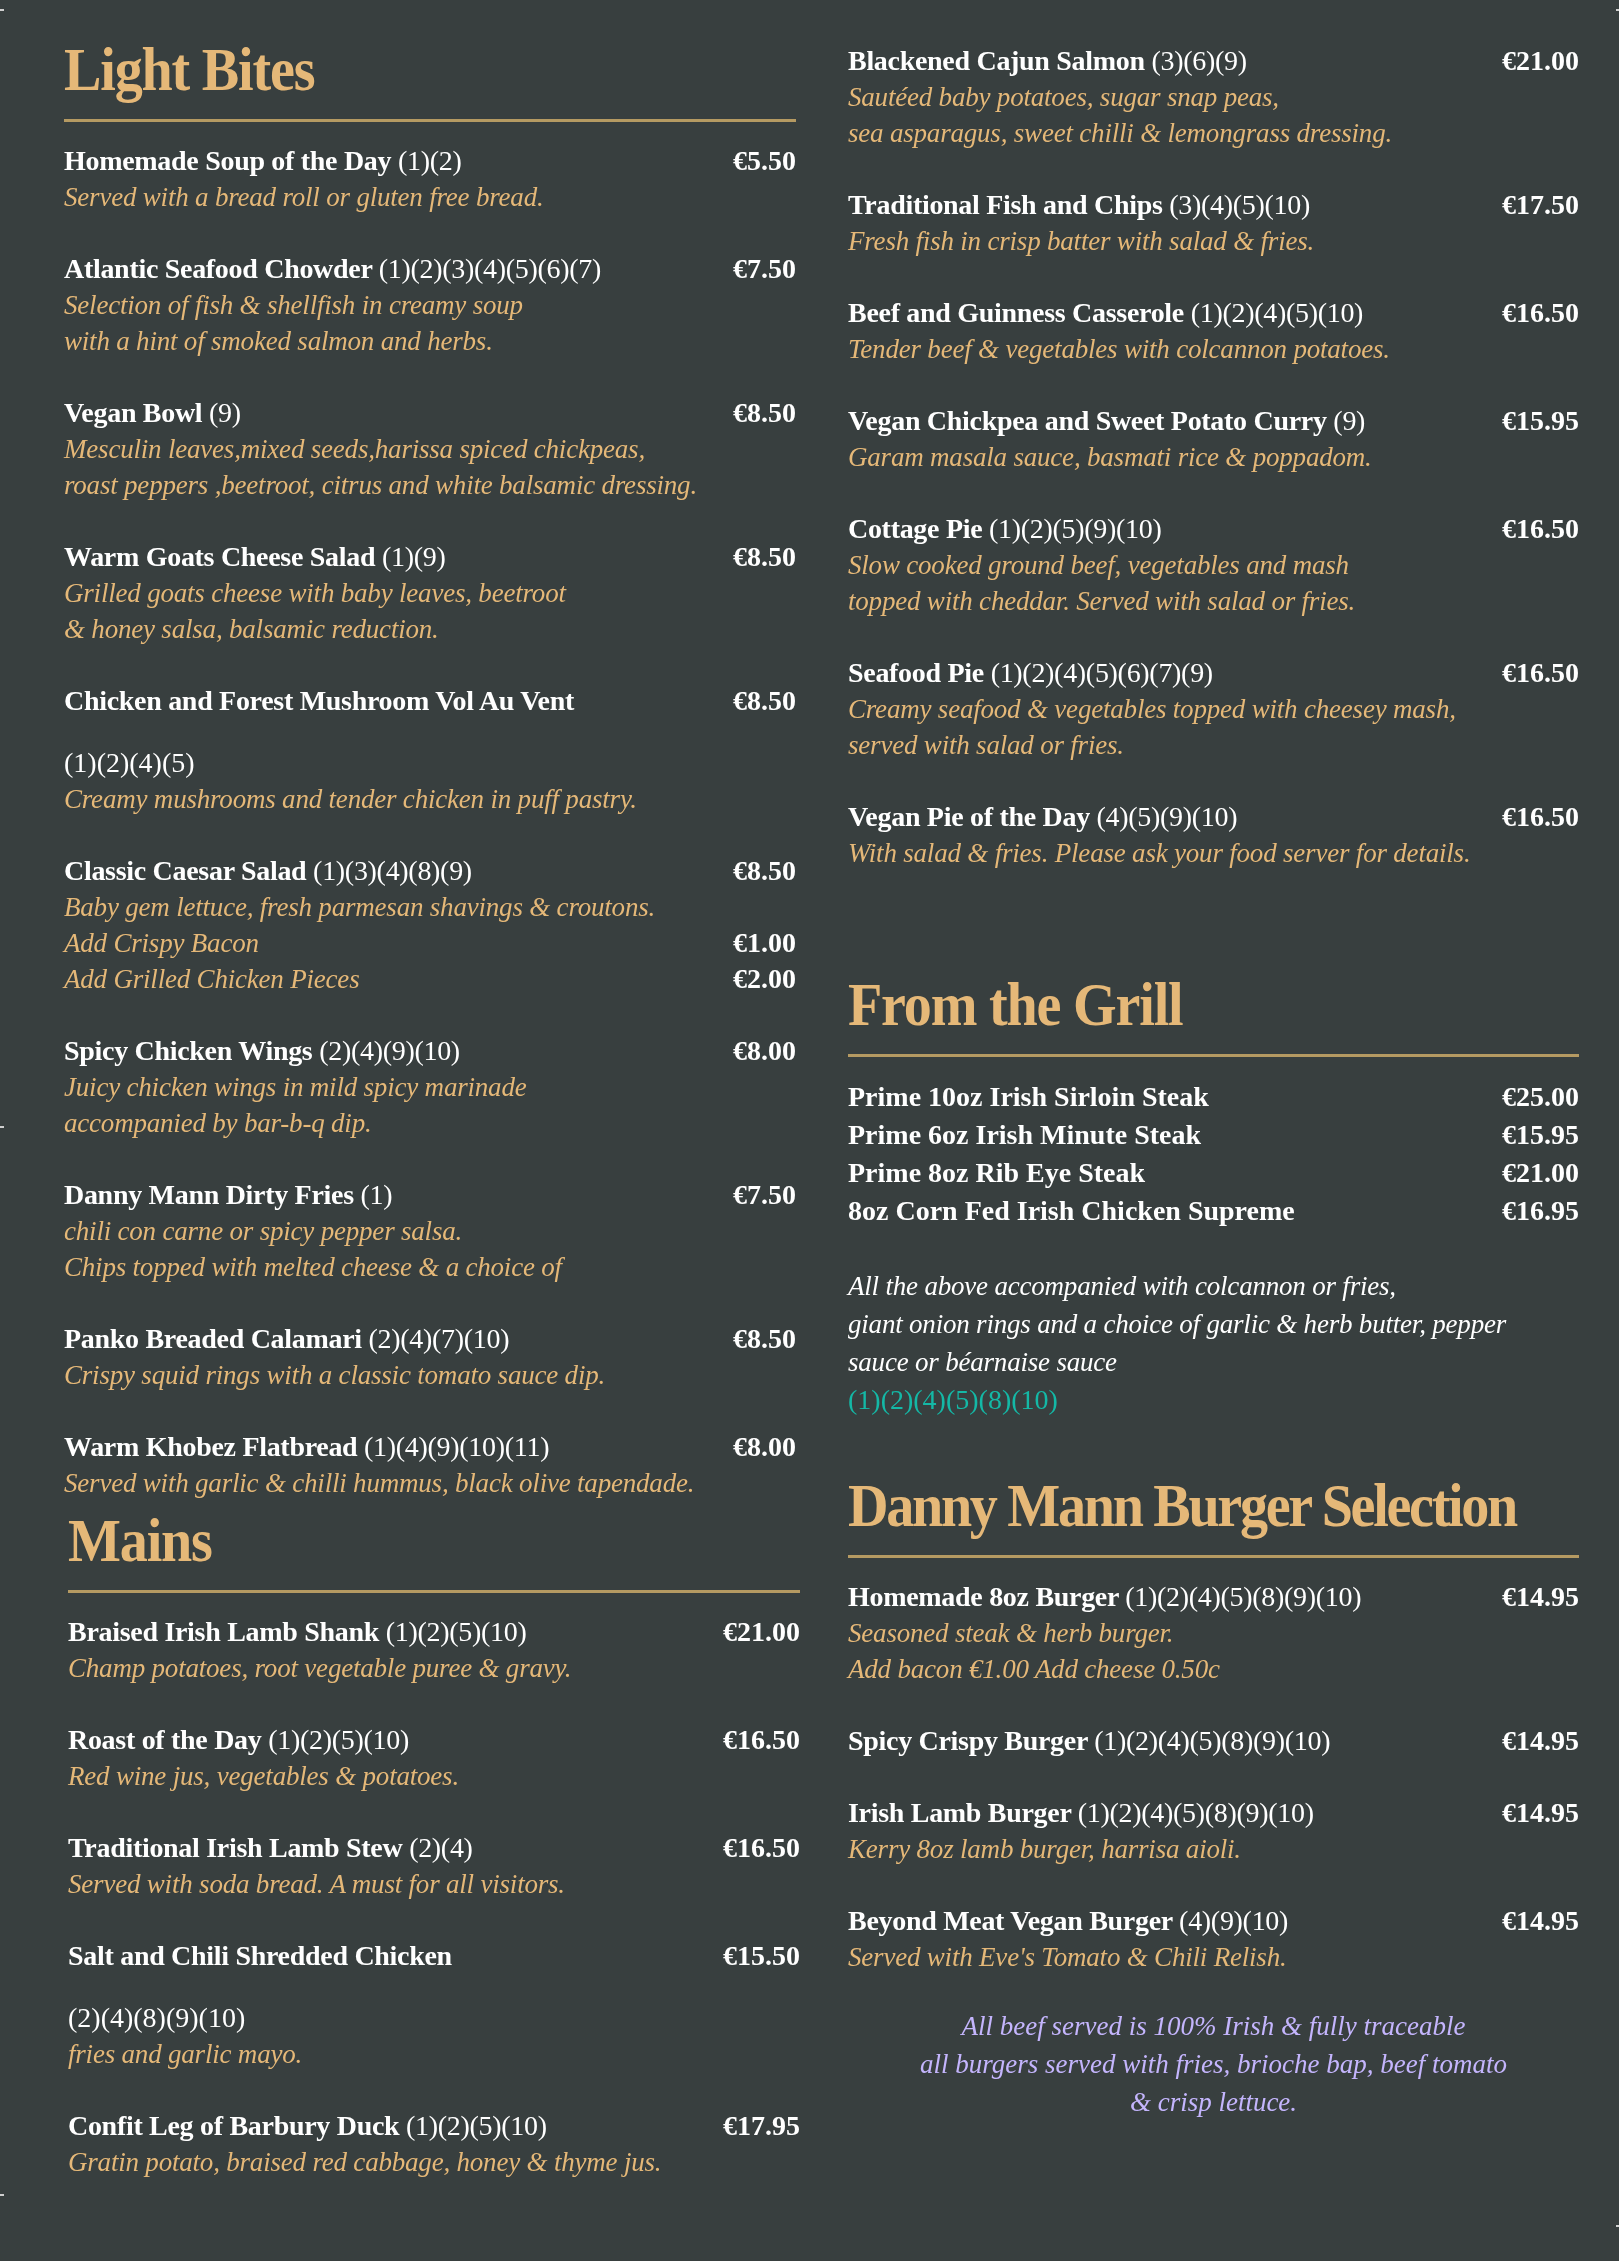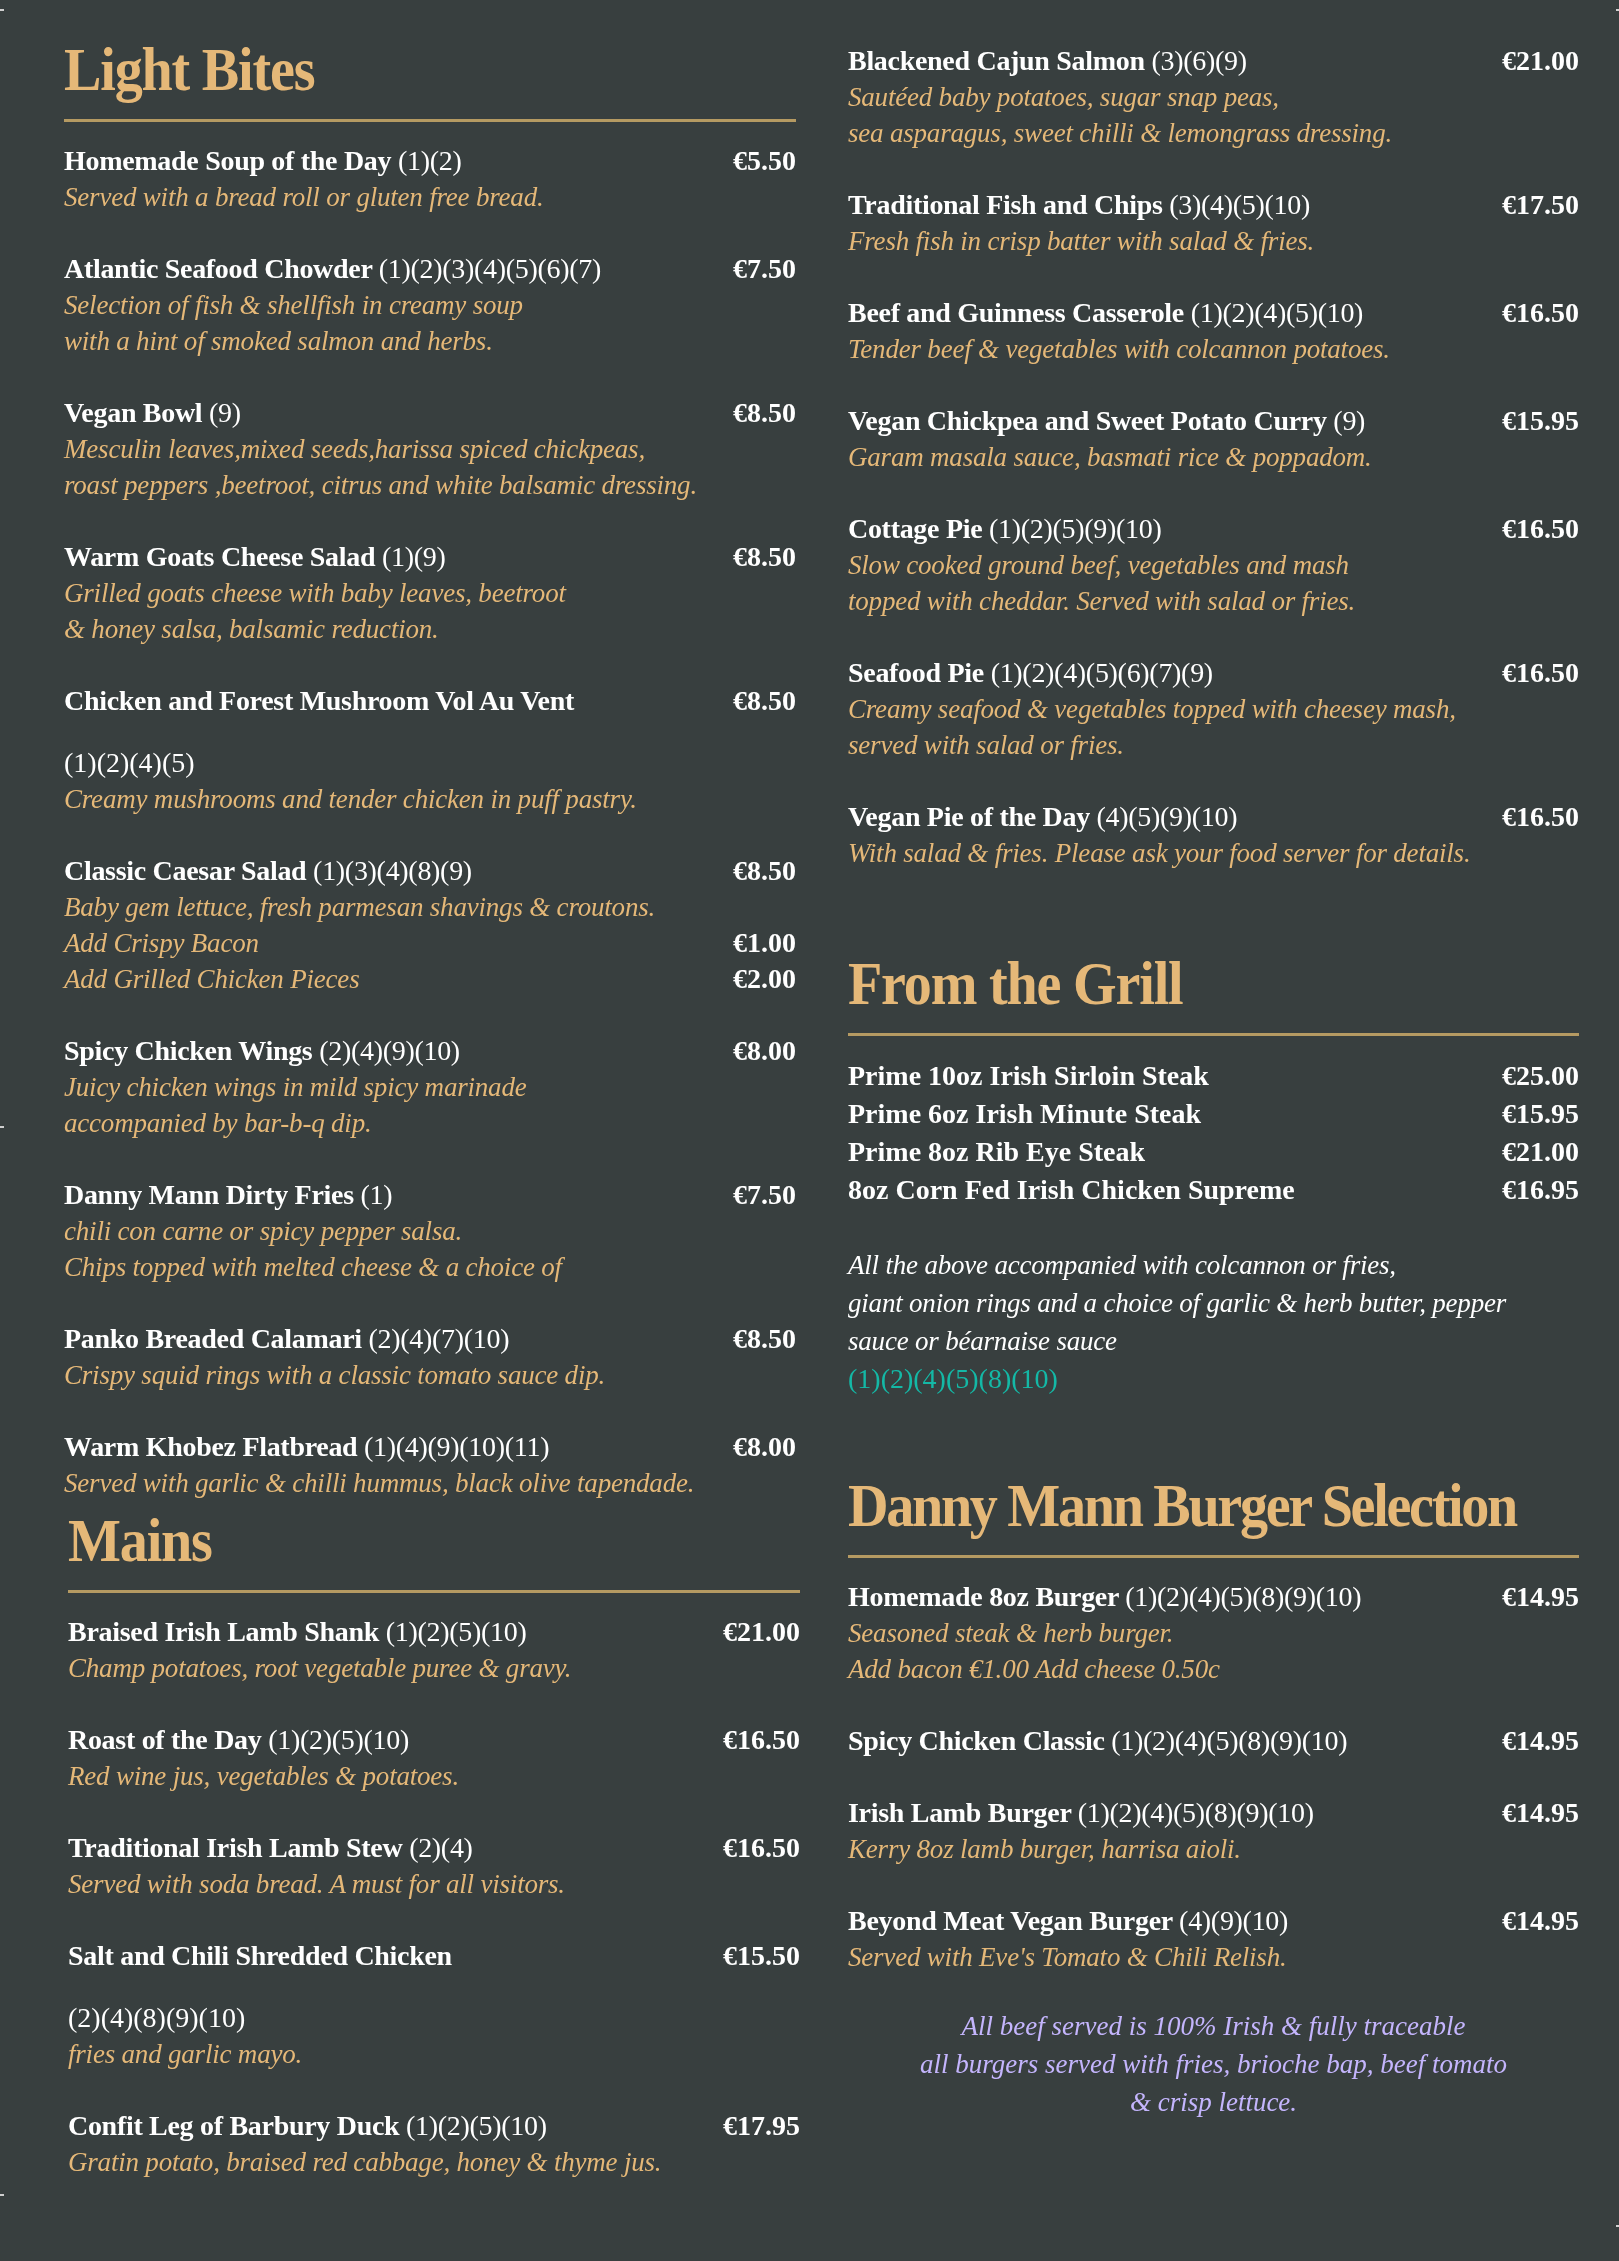--- a/index.html
+++ b/index.html
@@ -237,21 +237,21 @@
 
     <div class="item">
       <div class="item-head">
           <div class="item-name"><span>Vegan Pie of the Day</span> <span class="allergens">(4)(5)(9)(10)</span></div>
           <div class="price">€16.50</div>
         </div>
       <div class="desc">With salad &amp; fries. Please ask your food server for details.</div>
     </div>
   </div>
 
-  <div style="position:absolute; top:953px; left:0; width:731px;">
+  <div style="position:absolute; top:974px; left:0; width:731px;">
     <div class="section-title">From the Grill</div>
     <div class="rule"></div>
 
     <div class="grill-row">
         <span>Prime 10oz Irish Sirloin Steak</span>
         <span>€25.00</span>
       </div>
     <div class="grill-row">
         <span>Prime 6oz Irish Minute Steak</span>
         <span>€15.95</span>
@@ -281,21 +281,21 @@
       <div class="item-head">
           <div class="item-name"><span>Homemade 8oz Burger</span> <span class="allergens">(1)(2)(4)(5)(8)(9)(10)</span></div>
           <div class="price">€14.95</div>
         </div>
       <div class="desc">Seasoned steak &amp; herb burger.</div>
       <div class="desc">Add bacon €1.00 Add cheese 0.50c</div>
     </div>
 
     <div class="item">
       <div class="item-head">
-          <div class="item-name"><span>Spicy Chicken Classic</span> <span class="allergens">(1)(2)(4)(5)(8)(9)(10)</span></div>
+          <div class="item-name"><span>Spicy Crispy Burger</span> <span class="allergens">(1)(2)(4)(5)(8)(9)(10)</span></div>
           <div class="price">€14.95</div>
         </div>
     </div>
 
     <div class="item">
       <div class="item-head">
           <div class="item-name"><span>Irish Lamb Burger</span> <span class="allergens">(1)(2)(4)(5)(8)(9)(10)</span></div>
           <div class="price">€14.95</div>
         </div>
       <div class="desc">Kerry 8oz lamb burger, harrisa aioli.</div>

